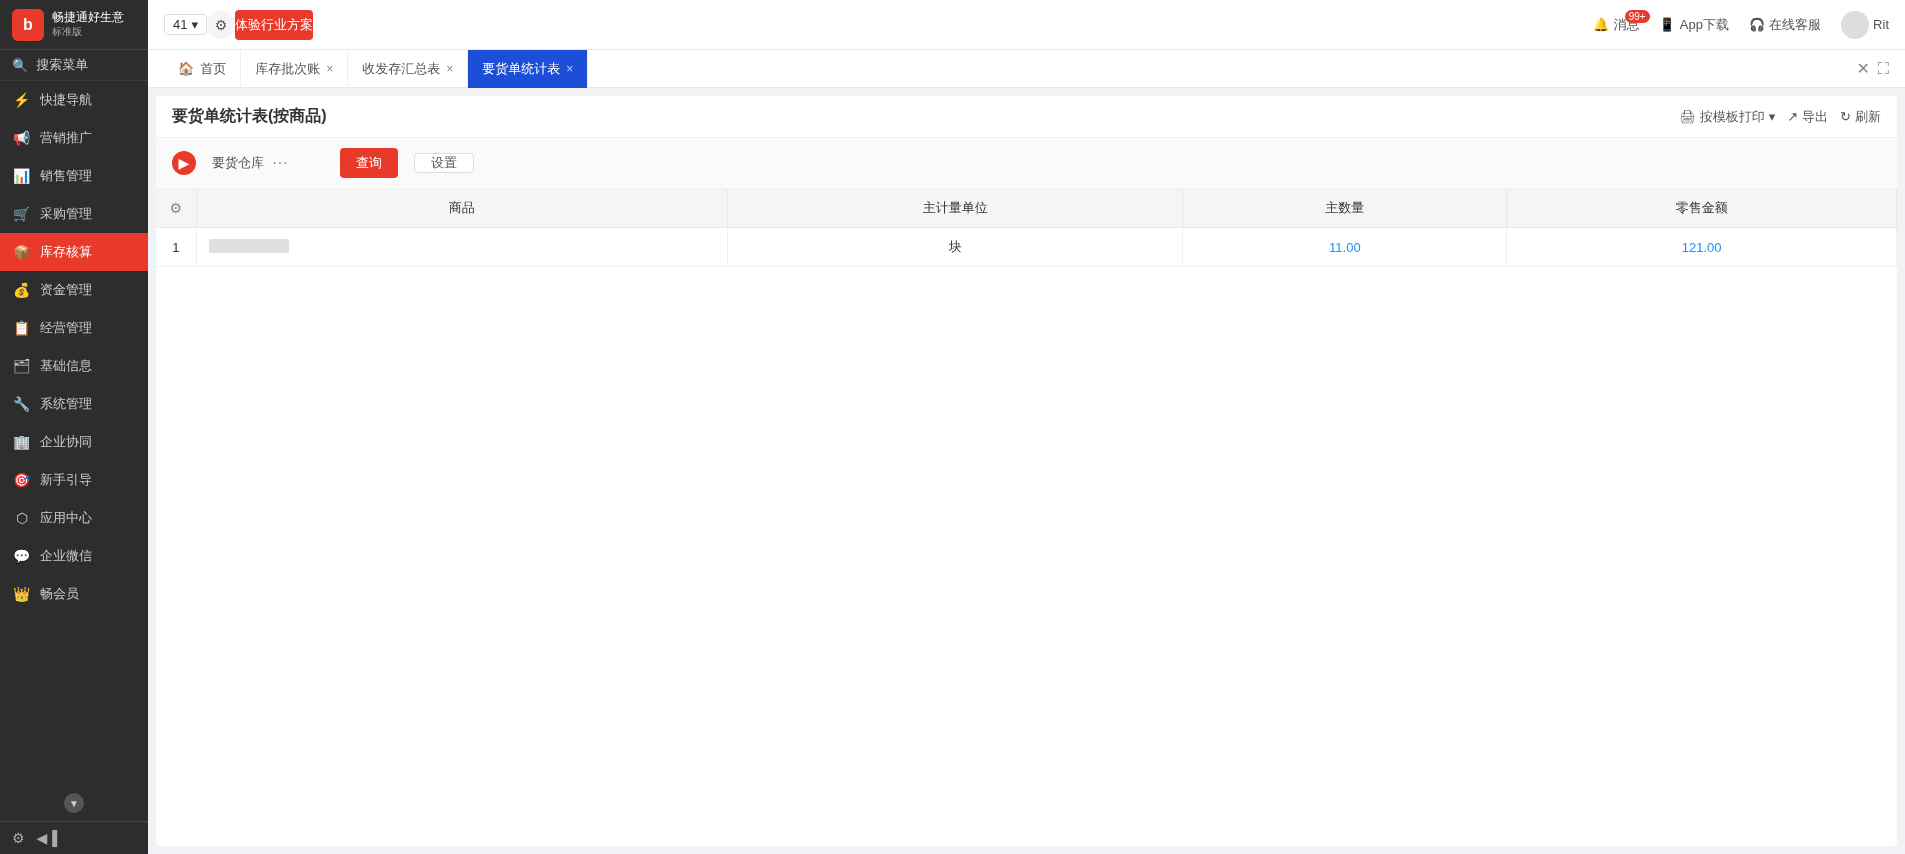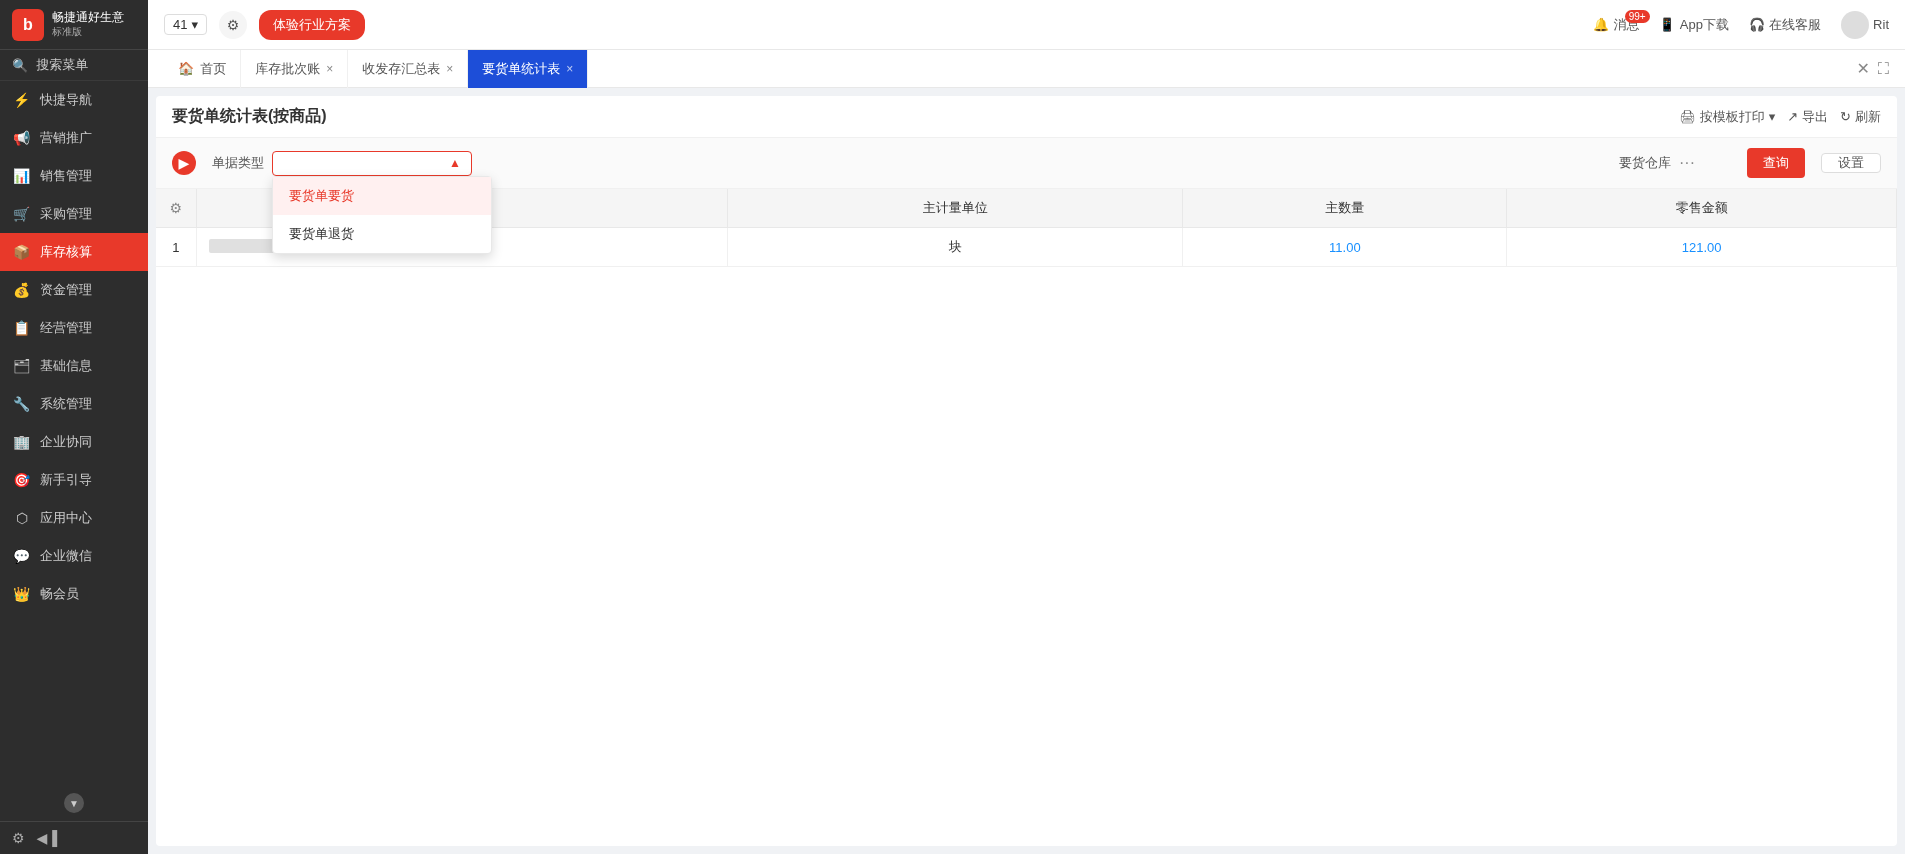--- a/index.html
+++ b/index.html
@@ -106,21 +106,21 @@
       display: flex;
       align-items: center;
       padding: 0 16px;
       border-bottom: 1px solid #e8e8e8;
       justify-content: space-between;
       flex-shrink: 0;
     }
     .header-left {
       display: flex;
       align-items: center;
-      gap: 12px;
+      gap: 0;
     }
     .header-store-selector {
       display: flex;
       align-items: center;
       gap: 4px;
       cursor: pointer;
       font-size: 13px;
       color: #333;
       border: 1px solid #ddd;
       border-radius: 4px;
@@ -135,22 +135,22 @@
       align-items: center;
       justify-content: center;
       cursor: pointer;
       font-size: 14px;
       color: #555;
     }
     .header-trial-btn {
       background: #e8392a;
       color: white;
       border: none;
-      padding: 6px 14px;
-      border-radius: 12px;
+      padding: 6px 0;
+      border-radius: 4px;
       cursor: pointer;
       font-size: 13px;
     }
     .header-right {
       display: flex;
       align-items: center;
       gap: 20px;
     }
     .header-notice {
       display: flex;
@@ -650,34 +650,20 @@
           <span>↻</span>
           <span>刷新</span>
         </div>
       </div>
     </div>
 
     <div class="filter-bar">
       <div class="filter-expand-btn">▶</div>
 
 
-      <div class="filter-type-section">
-        <span class="filter-label">单据类型</span>
-        <div class="filter-type-dropdown-wrapper">
-          <div class="filter-select">
-            <span>&nbsp;</span>
-            <span class="filter-select-arrow">▲</span>
-          </div>
-
-          <div class="dropdown-menu">
-            <div class="dropdown-item selected">要货单要货</div>
-            <div class="dropdown-item">要货单退货</div>
-          </div>
-        </div>
-      </div>
 
       <div class="filter-warehouse-section">
         <span class="filter-label">要货仓库</span>
         <span class="filter-more-btn">···</span>
       </div>
 
       <button class="filter-query-btn">查询</button>
       <button class="filter-settings-btn">设置</button>
     </div>
 

